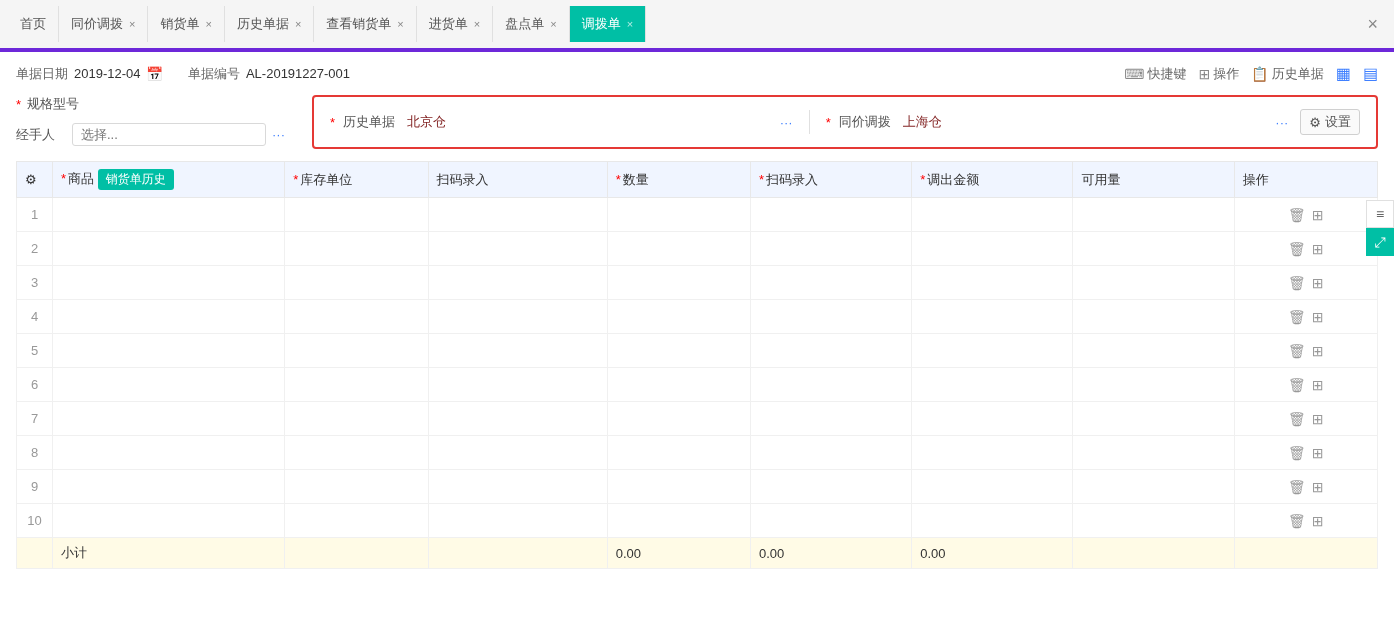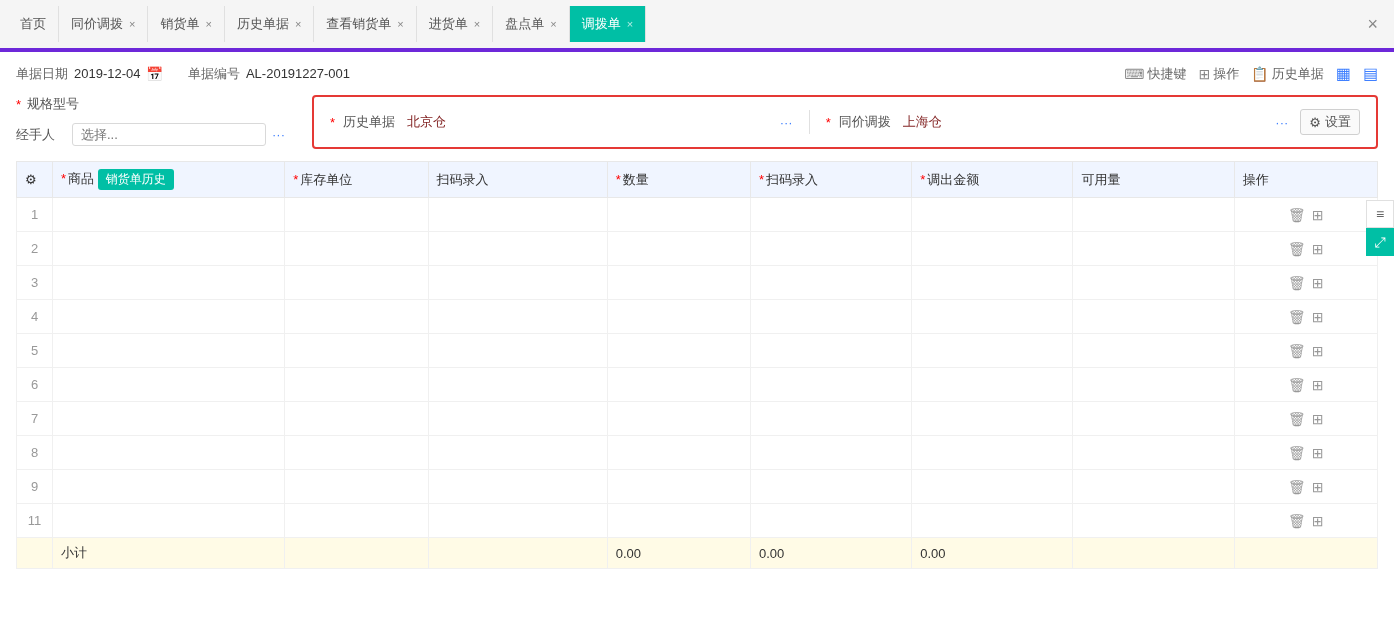--- a/index.html
+++ b/index.html
@@ -573,21 +573,21 @@
             <td class="amount-col"></td>
             <td class="avail-col"></td>
             <td>
               <div class="action-cell">
                 <span class="action-icon">🗑</span>
                 <span class="action-icon" style="font-size: 14px;">⊞</span>
               </div>
             </td>
           </tr>
           <tr>
-            <td class="row-num">11</td>
+            <td class="row-num">10</td>
             <td class="product-col"></td>
             <td class="unit-col"></td>
             <td class="spec-col"></td>
             <td class="qty-col"></td>
             <td class="cost-col"></td>
             <td class="amount-col"></td>
             <td class="avail-col"></td>
             <td>
               <div class="action-cell">
                 <span class="action-icon">🗑</span>

